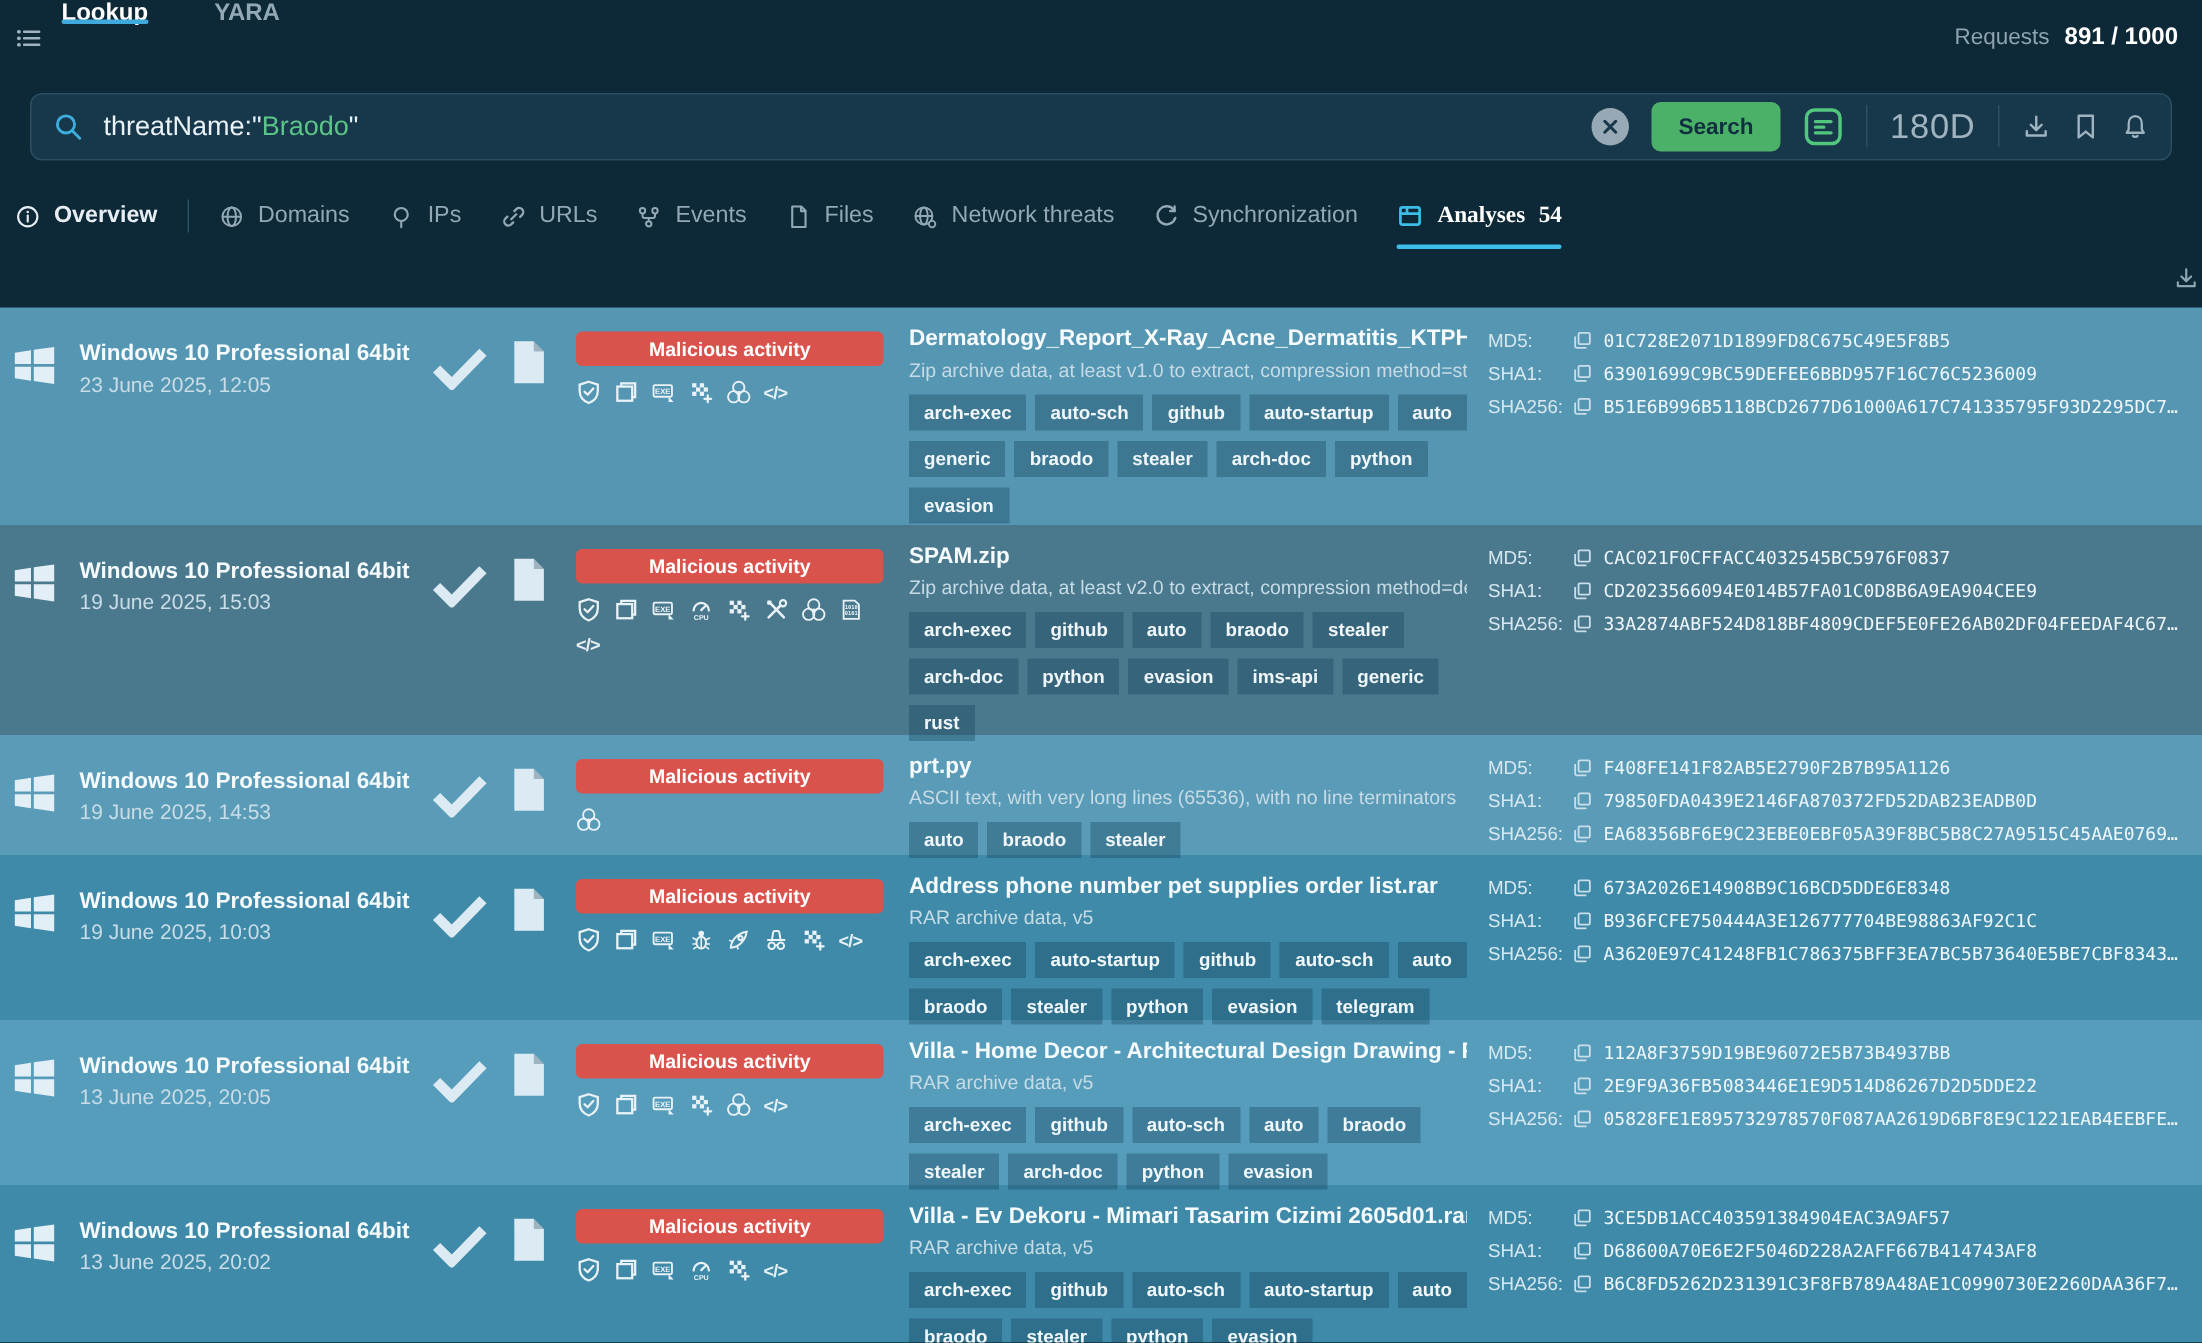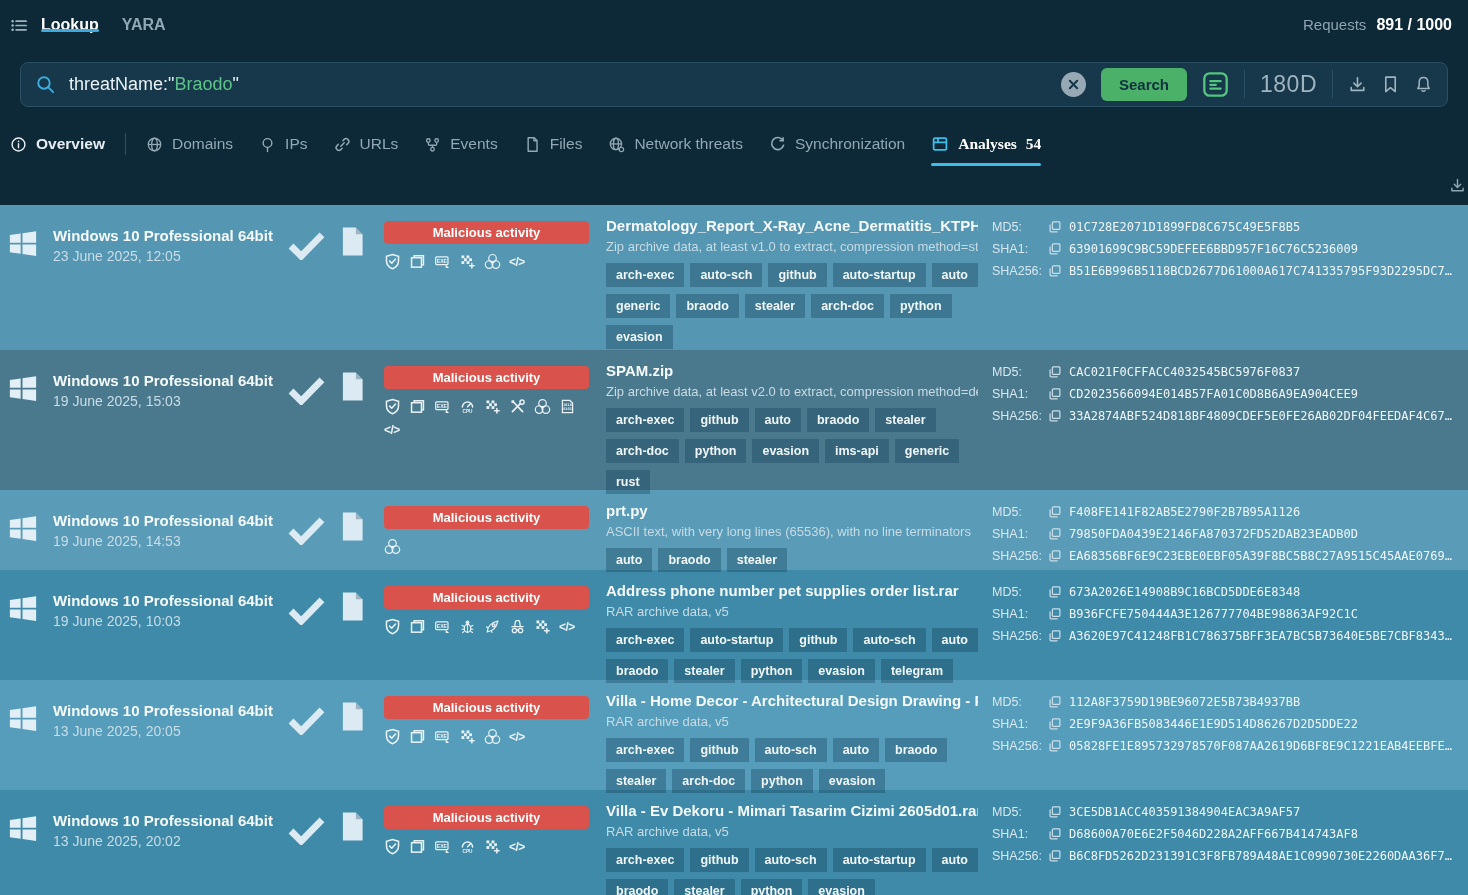--- a/index.html
+++ b/index.html
@@ -3,21 +3,21 @@
 <meta charset="utf-8">
 <style>
   * { box-sizing: border-box; }
   body { margin:0; background:#0d2836; }
   .app { width:1468px; height:895px; overflow:hidden; position:relative;
          font-family:"Liberation Sans", sans-serif; background:#0d2836; color:#fff; }
 
   
   .topbar { height:50px; display:flex; align-items:center; padding:0 16px 0 8px; }
   .menu-btn { color:#9fb4c0; display:flex; margin:0 12px 0 2px; cursor:pointer; }
-  .top-tabs { display:flex; gap:23px; height:100%; align-items:center; }
+  .top-tabs { display:flex; gap:44px; height:100%; align-items:flex-start; }
   .top-tab { position:relative; display:flex; align-items:center; font-size:16px; font-weight:700;
              color:#93a8b5; cursor:pointer; }
   .top-tab.active { color:#ffffff; }
   .top-tab.active::after { content:""; position:absolute; left:0; right:0; bottom:2px; height:3px;
              border-radius:2px; background:#3fa9dc; }
   .requests { margin-left:auto; display:flex; align-items:baseline; gap:10px; }
   .req-label { color:#8fa3b0; font-size:15px; }
   .req-value { color:#fff; font-size:16px; font-weight:700; }
 
   

